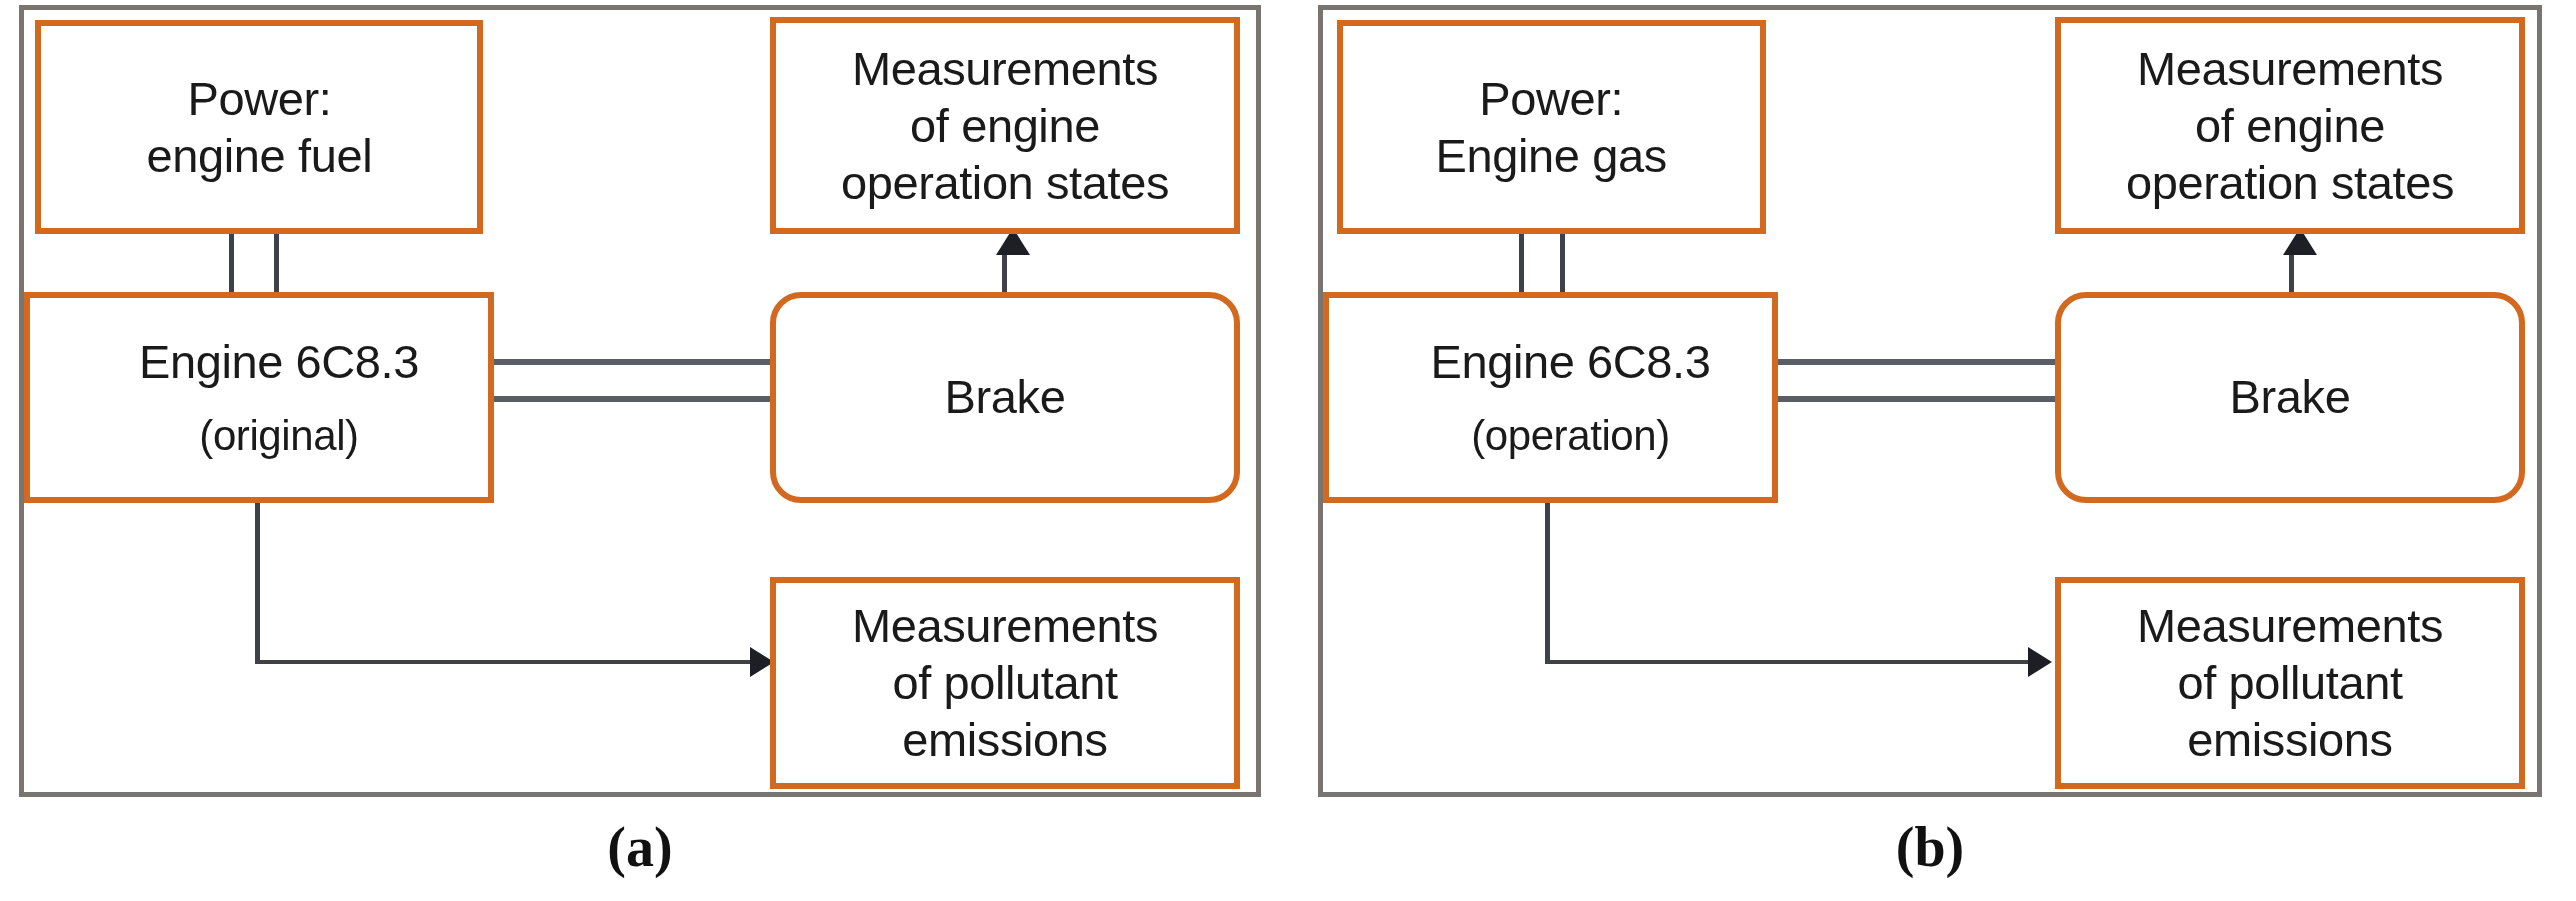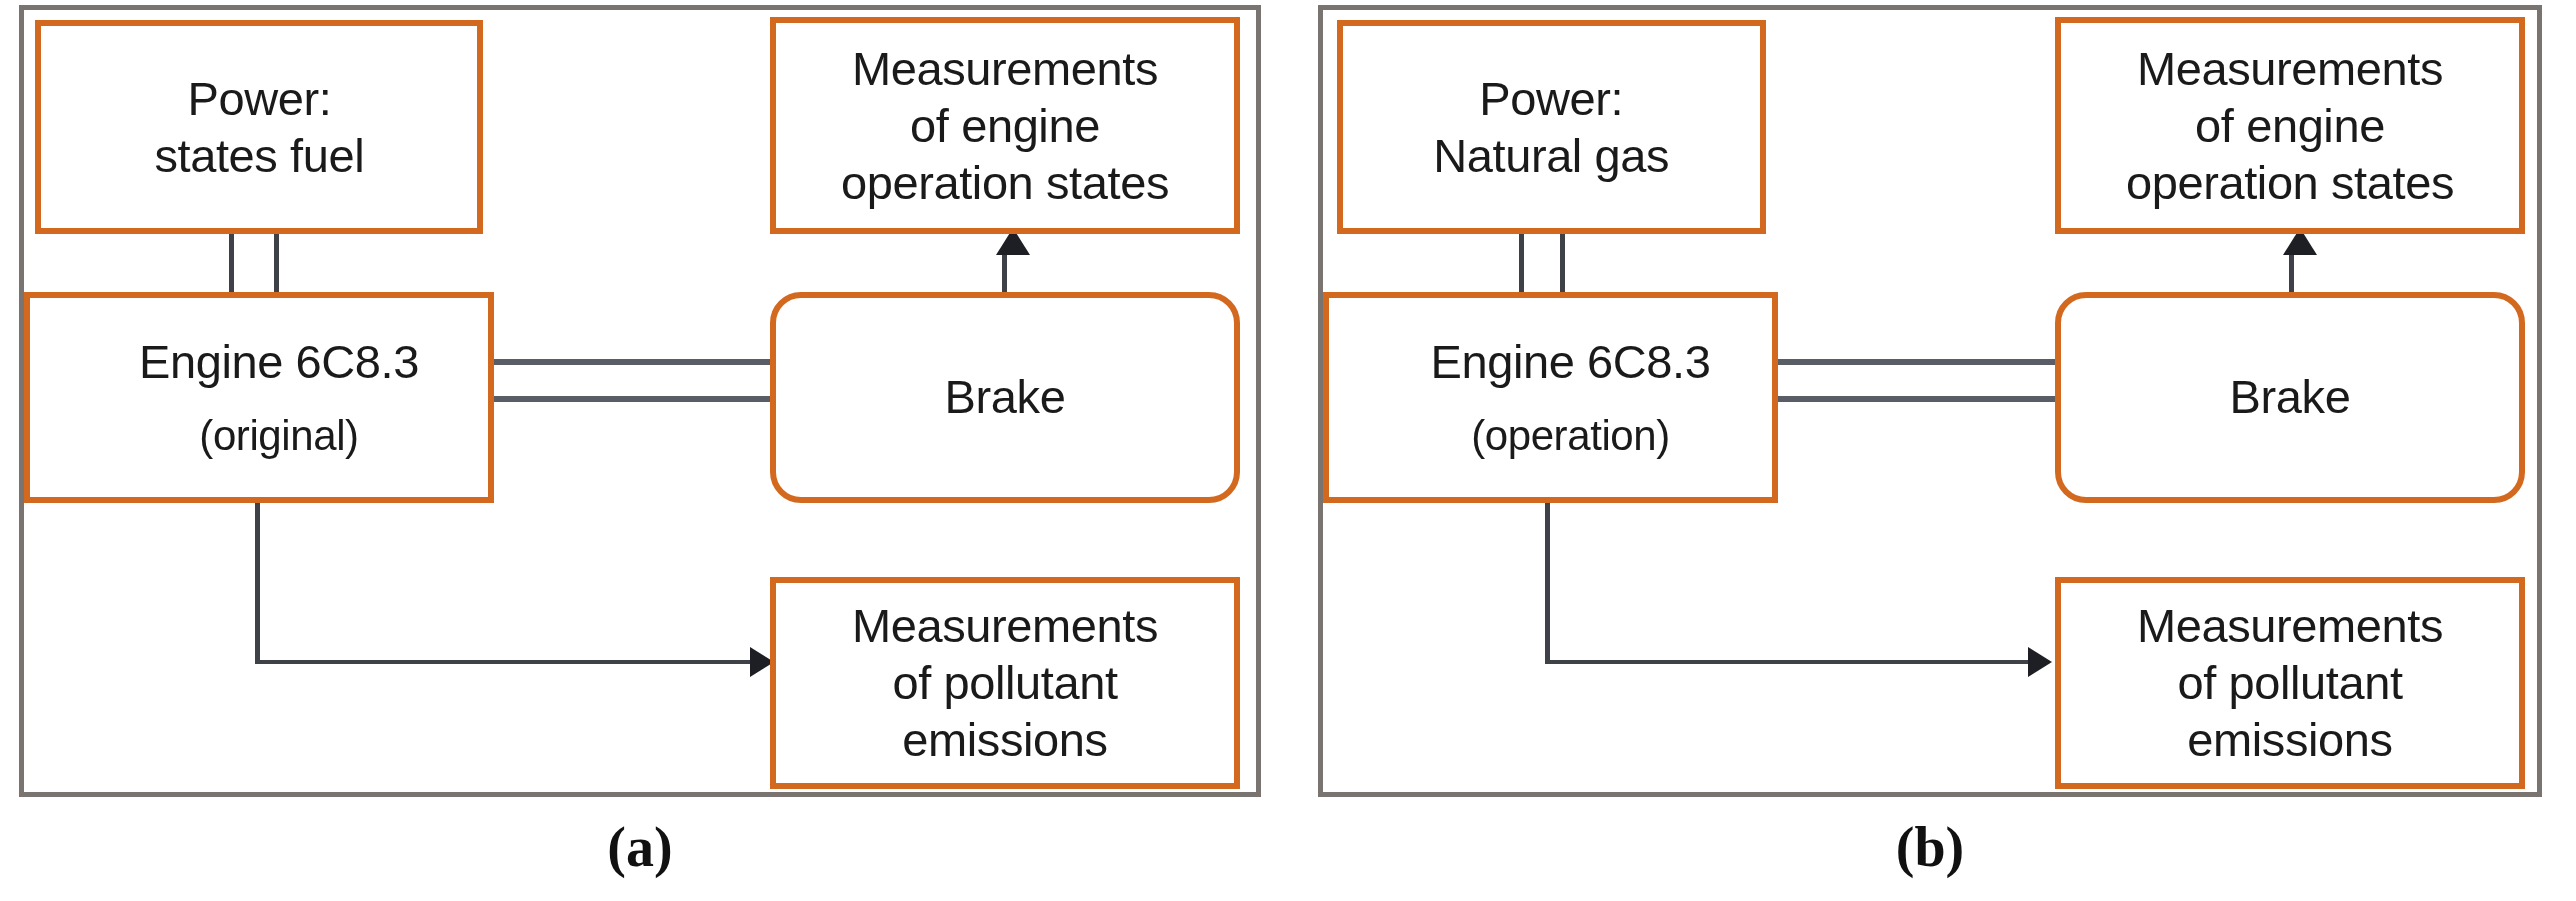--- a/index.html
+++ b/index.html
@@ -167,21 +167,21 @@
 <body>
 
 <div id="figure">
 
   <div class="panel panel-a">
     <div class="panel-inner">
 
       <div class="node n-power">
         <span class="lines">
           <span class="l1">Power:</span>
-          <span class="l2">states fuel</span>
+          <span class="l2">engine fuel</span>
         </span>
       </div>
 
       <div class="node n-meas-op">
         <span class="lines">
           <span class="l1">Measurements</span>
           <span class="l2">of engine</span>
           <span class="l3">operation states</span>
         </span>
       </div>
@@ -228,21 +228,21 @@
   </div>
 
   <div class="caption cap-a">(a)</div>
 
   <div class="panel panel-b">
     <div class="panel-inner">
 
       <div class="node n-power">
         <span class="lines">
           <span class="l1">Power:</span>
-          <span class="l2">Natural gas</span>
+          <span class="l2">Engine gas</span>
         </span>
       </div>
 
       <div class="node n-meas-op">
         <span class="lines">
           <span class="l1">Measurements</span>
           <span class="l2">of engine</span>
           <span class="l3">operation states</span>
         </span>
       </div>

